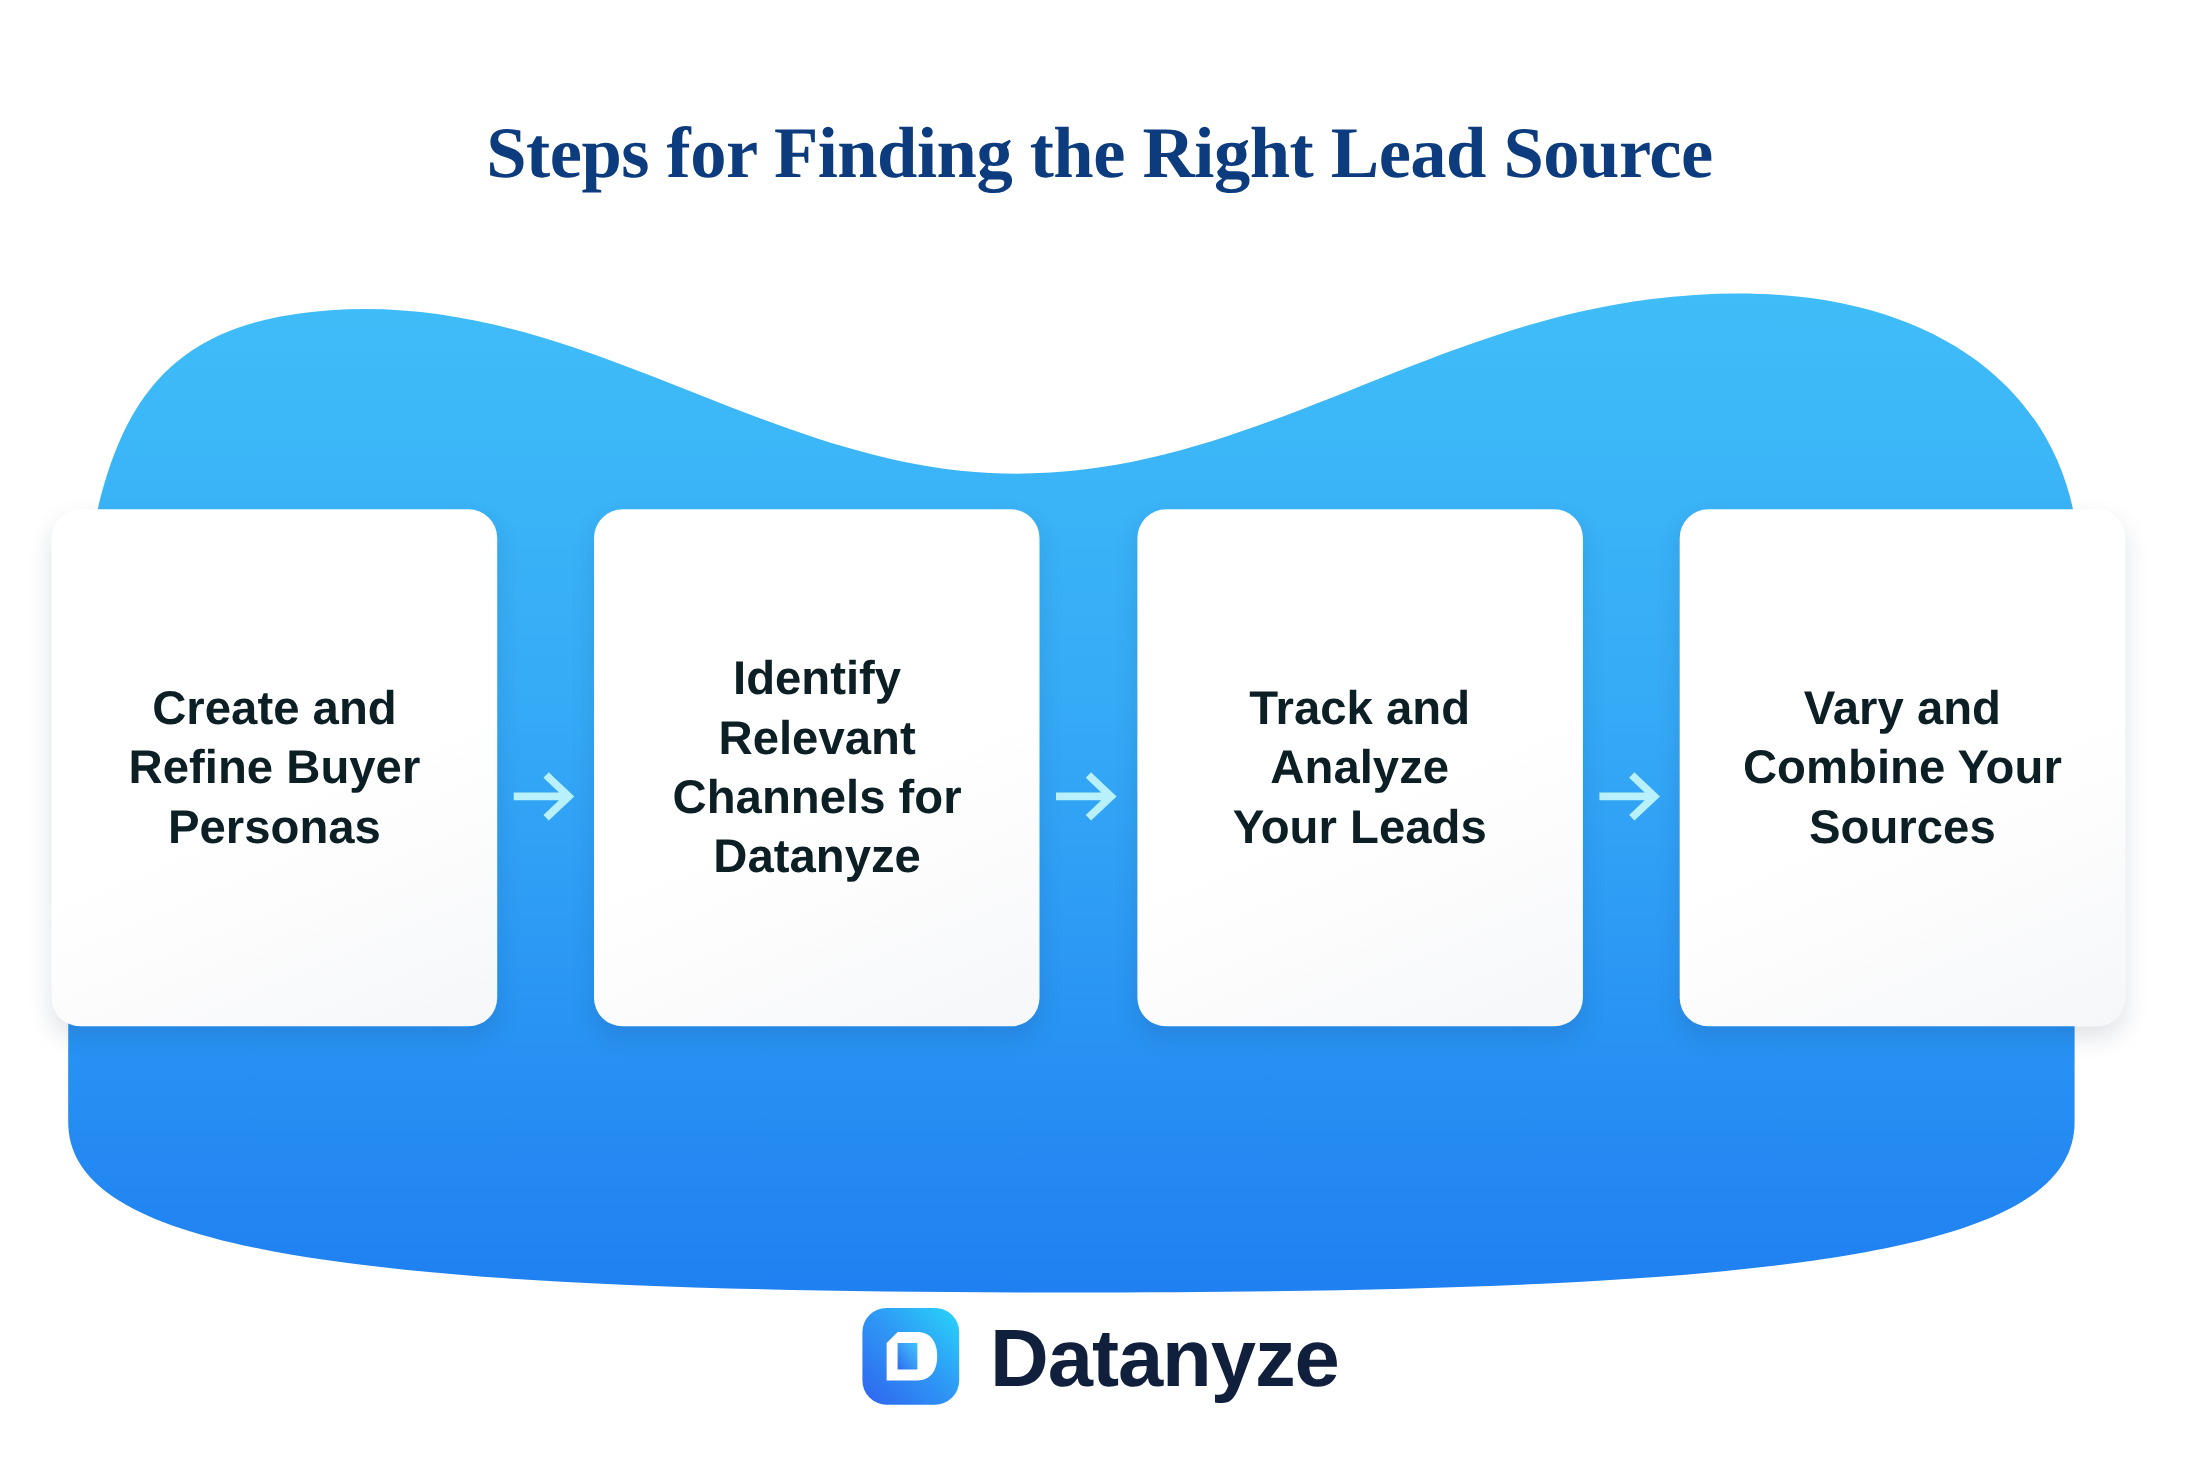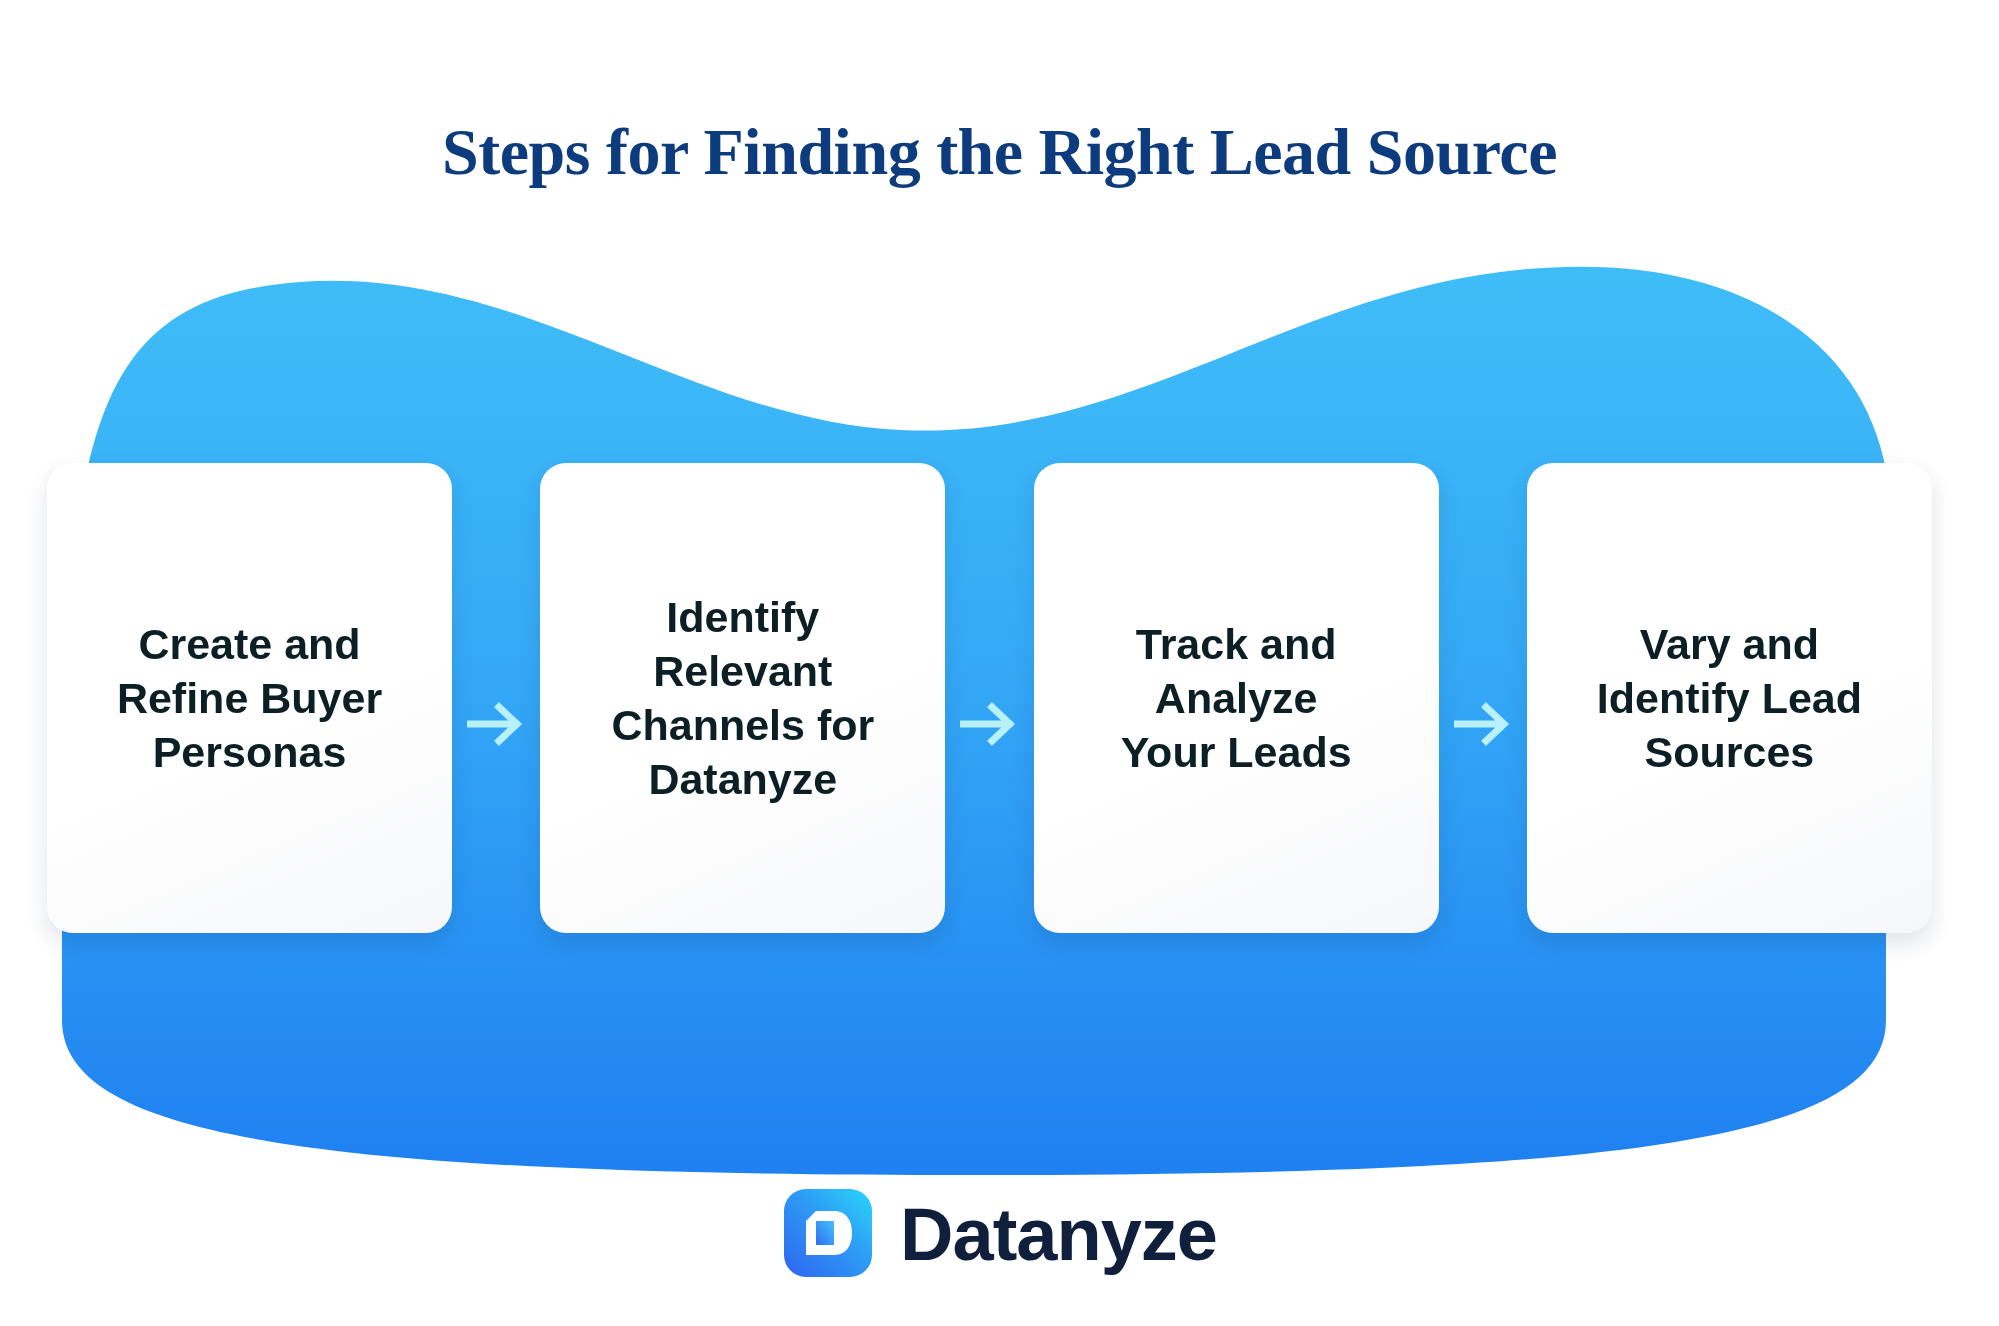--- a/index.html
+++ b/index.html
@@ -28,21 +28,20 @@
     left: 0;
     width: 1999px;
     text-align: center;
     font-family: "Liberation Serif", serif;
     font-weight: bold;
     font-size: 66px;
     letter-spacing: -0.5px;
     color: #0d3c7e;
     line-height: 1.1;
     white-space: nowrap;
-    margin-top: 12px;
   }
 
   
   #wave-layer {
     position: absolute;
     left: 0;
     top: 0;
     width: 1999px;
     height: 1326px;
     pointer-events: none;
@@ -183,21 +182,21 @@
     </div>
 
     <div class="step-arrow">
       <svg width="58" height="50" viewBox="0 0 58 50" xmlns="http://www.w3.org/2000/svg">
         <path d="M2 25 H48 M32 8 L50 25 L32 42" fill="none" stroke="#b8f0fb" stroke-width="7" stroke-linecap="square" stroke-linejoin="miter"></path>
       </svg>
     </div>
 
     <div class="step-card">
       <div class="step-label">Vary and
-Identify Lead
+Combine Your
 Sources</div>
     </div>
 
   </div>
 
   <div id="footer-logo">
     <svg id="logo-mark" width="92" height="92" viewBox="0 0 92 92" xmlns="http://www.w3.org/2000/svg">
       <defs>
         <linearGradient id="logoGrad" x1="1" y1="0" x2="0" y2="1">
           <stop offset="0%" stop-color="#29d6f9"></stop>

